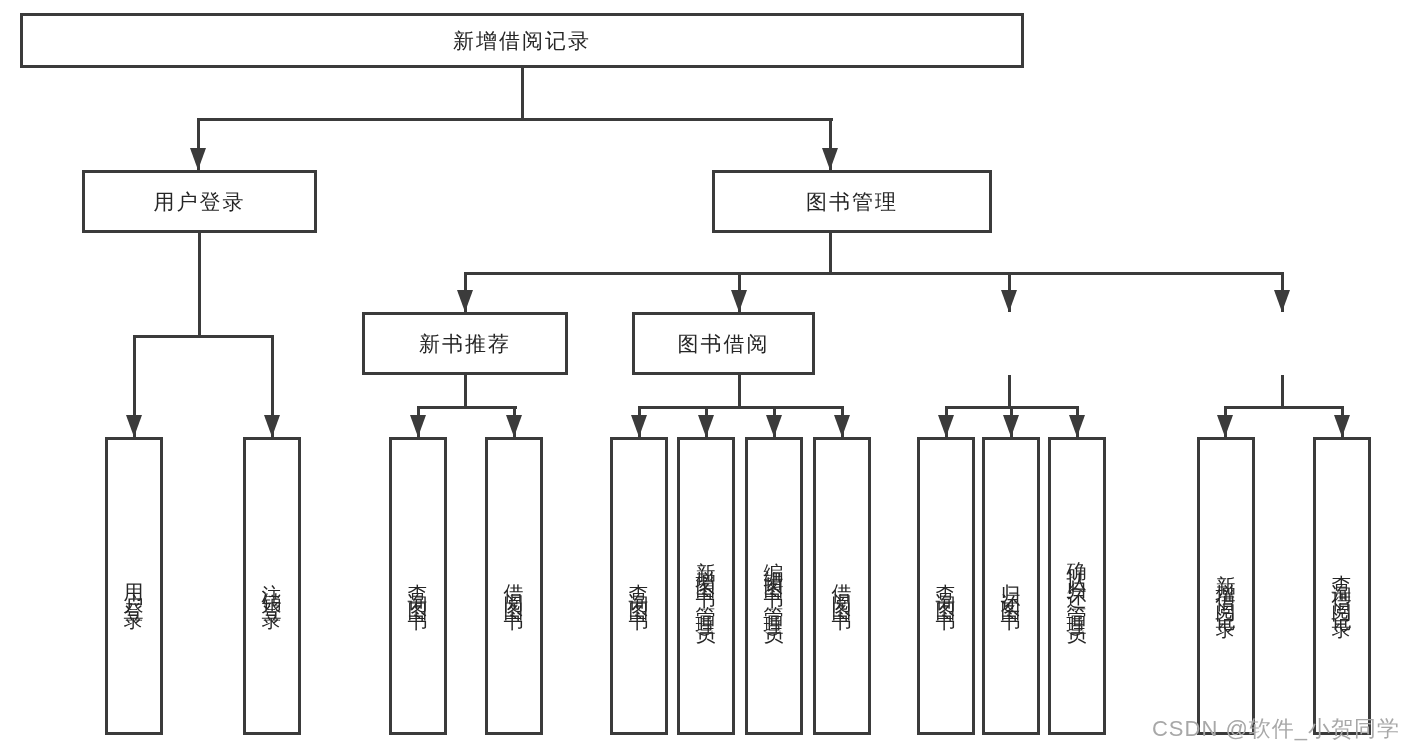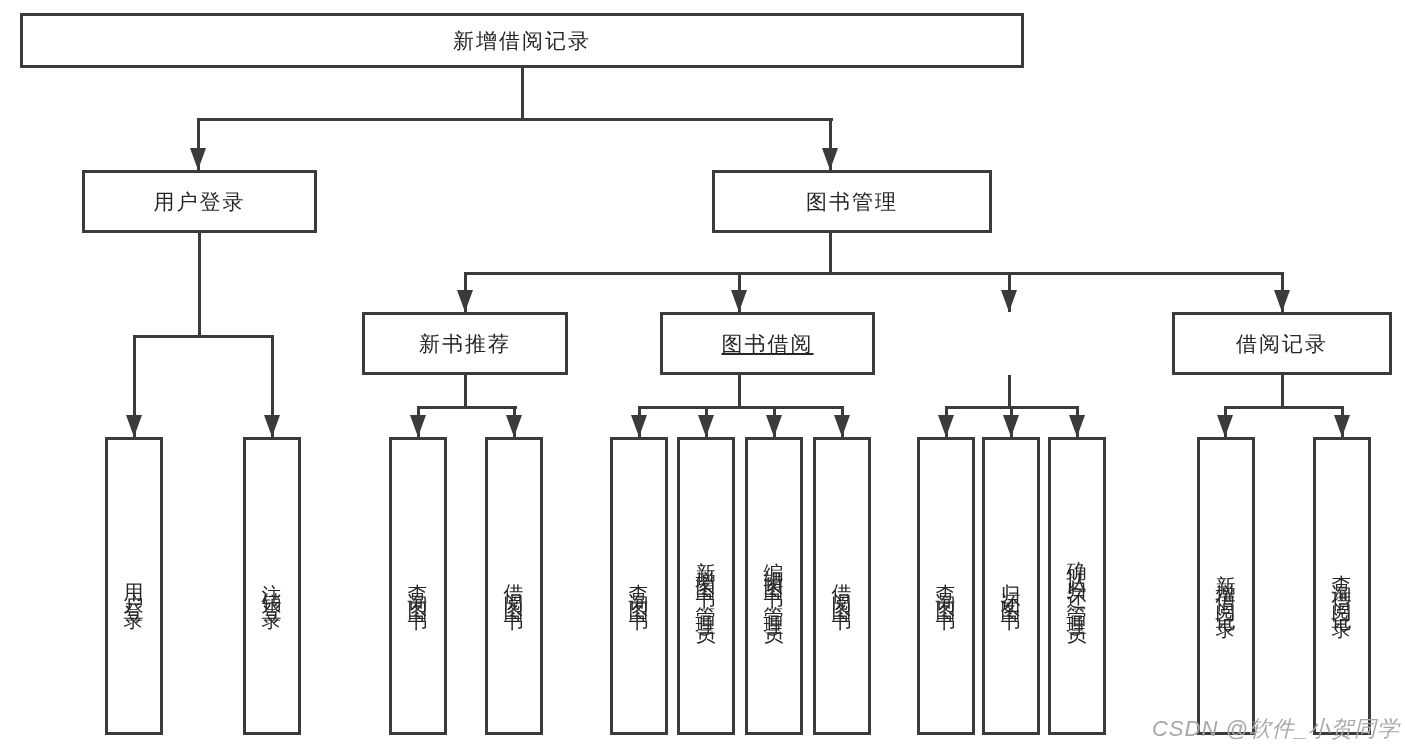--- a/index.html
+++ b/index.html
@@ -85,25 +85,22 @@
   <div class="line" style="left:738px; top:272px; width:3px; height:40px;"></div>
   <div class="arrow" style="left:731px; top:290px;"></div>
   <div class="line" style="left:1008px; top:272px; width:3px; height:40px;"></div>
   <div class="arrow" style="left:1001px; top:290px;"></div>
   <div class="line" style="left:1281px; top:272px; width:3px; height:40px;"></div>
   <div class="arrow" style="left:1274px; top:290px;"></div>
 
   <div class="box" style="left:362px; top:312px; width:206px; height:63px;">
     <span>新书推荐</span>
   </div>
-  <div class="box" style="left:660px; top:312px; width:215px; height:63px;text-decoration:underline;">
+  <div class="box" style="left:632px; top:312px; width:183px; height:63px;">
     <span>图书借阅</span>
-  </div>
-  <div class="box" style="left:1172px; top:312px; width:220px; height:63px;">
-    <span>借阅记录</span>
   </div>
 
   <div class="line" style="left:464px; top:375px; width:3px; height:31px;"></div>
   <div class="line" style="left:417px; top:406px; width:100px; height:3px;"></div>
   <div class="line" style="left:417px; top:406px; width:3px; height:31px;"></div>
   <div class="arrow" style="left:410px; top:415px;"></div>
   <div class="line" style="left:513px; top:406px; width:3px; height:31px;"></div>
   <div class="arrow" style="left:506px; top:415px;"></div>
 
   <div class="line" style="left:738px; top:375px; width:3px; height:31px;"></div>
@@ -170,15 +167,15 @@
     <span>确认归还（管理员）</span>
   </div>
 
   <div class="box leaf" style="left:1197px; top:437px; width:58px; height:298px;">
     <span>新增借阅记录</span>
   </div>
   <div class="box leaf" style="left:1313px; top:437px; width:58px; height:298px;">
     <span>查询借阅记录</span>
   </div>
 
-  <div class="watermark" style="right:5px; top:714px;font-style:italic;">CSDN @软件_小贺同学</div>
+  <div class="watermark" style="right:5px; top:714px;">CSDN @软件_小贺同学</div>
 
 </div>
 
 </body></html>

